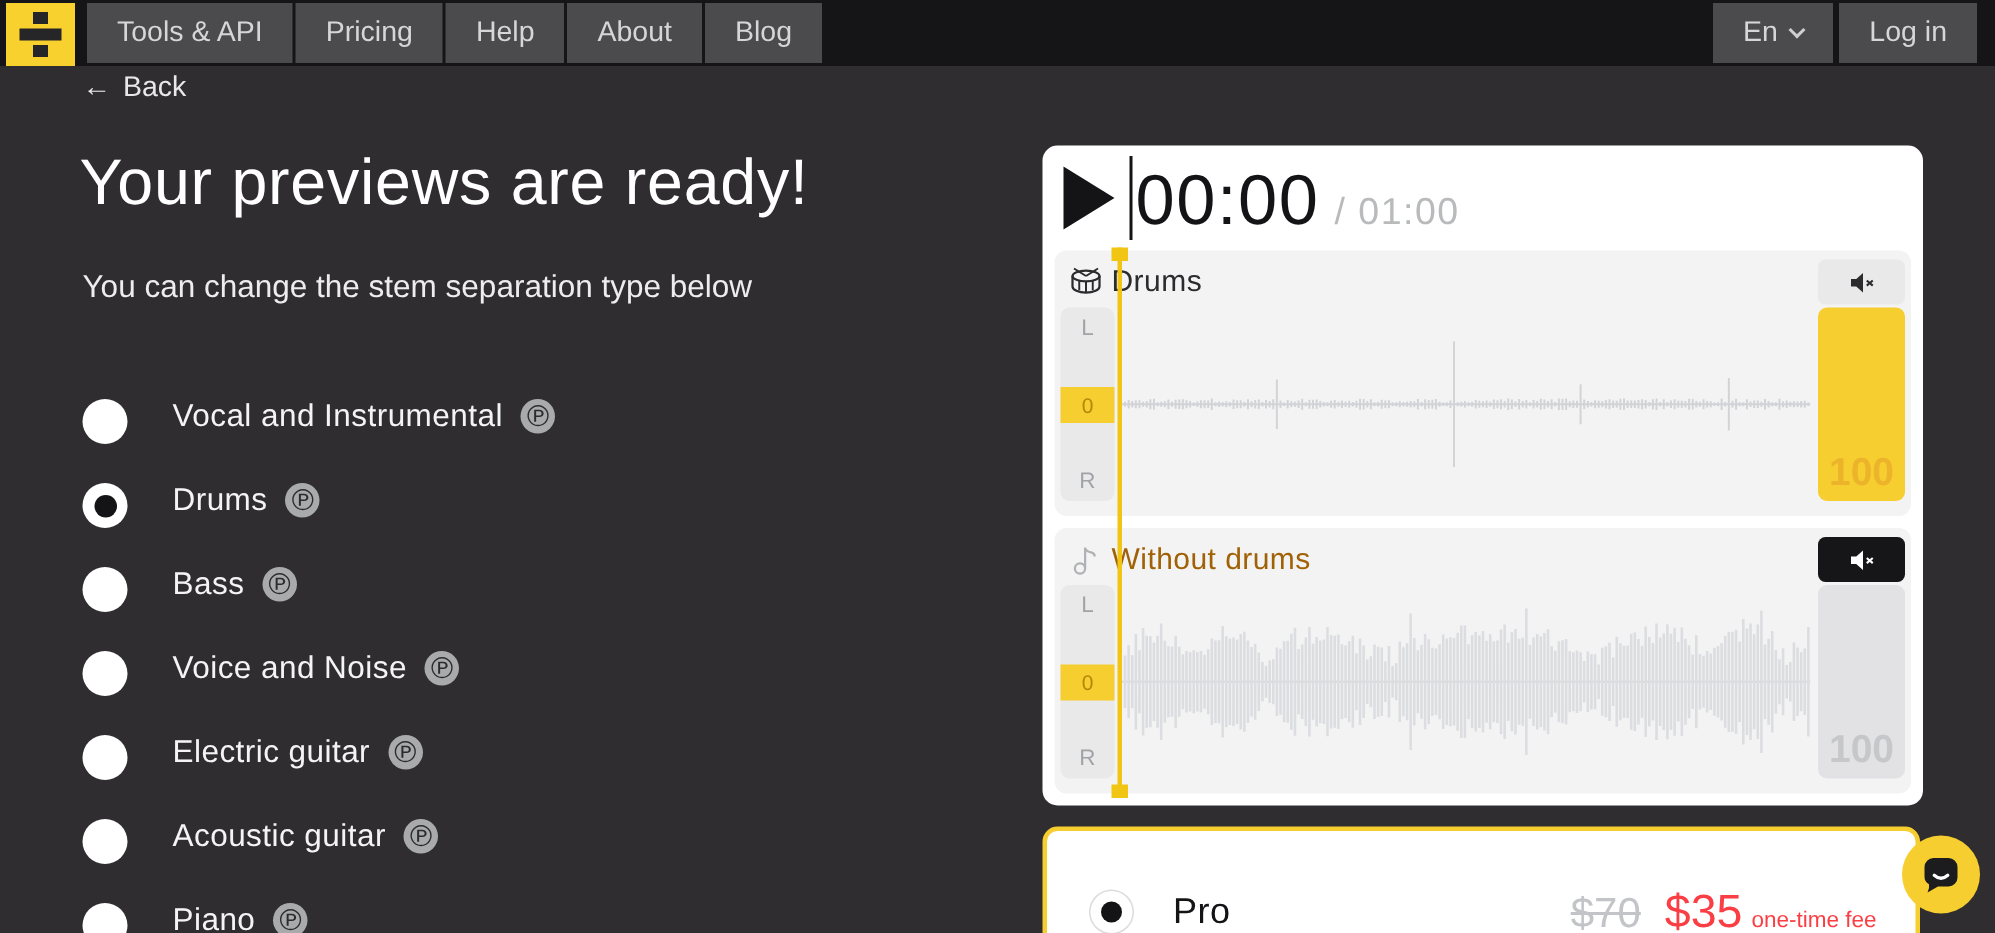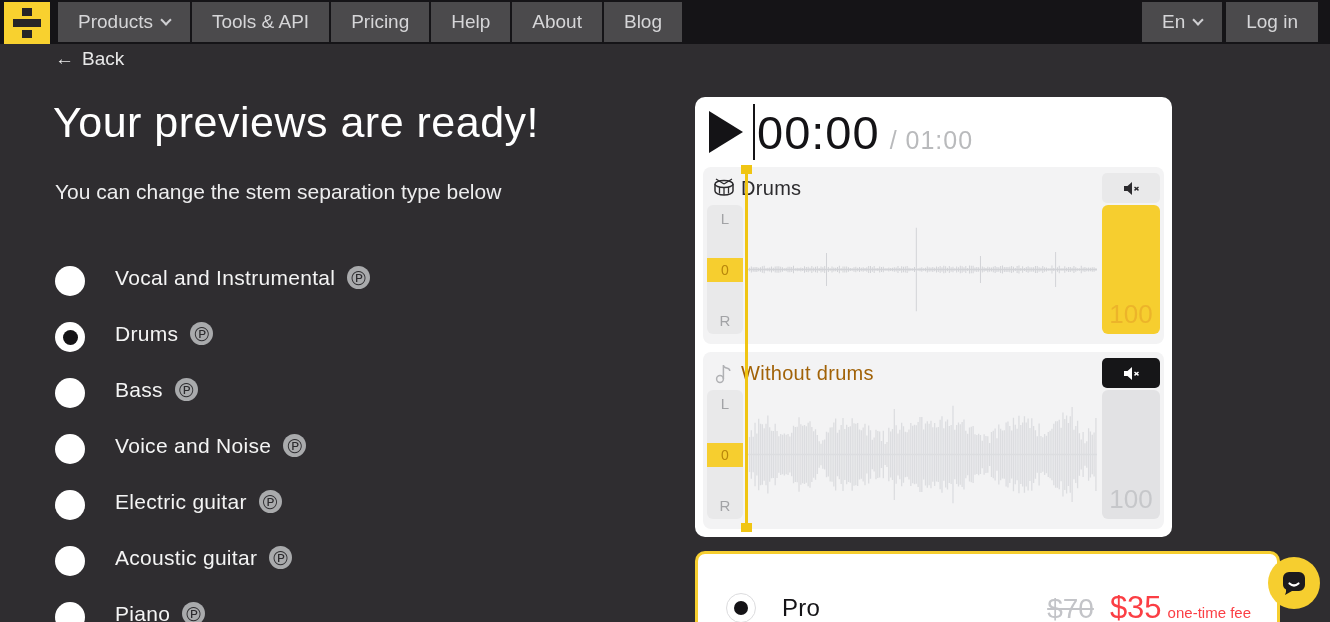--- a/index.html
+++ b/index.html
@@ -32,21 +32,21 @@
   .radio { width:30px; height:30px; border-radius:50%; background:#ffffff; flex:none;
            display:flex; align-items:center; justify-content:center; }
   .radio .dot { width:15px; height:15px; border-radius:50%; background:#141316; display:none; }
   .stem-item.checked .radio .dot { display:block; }
   .stem-label { color:#f4f4f4; font-size:21px; font-weight:500; letter-spacing:0.3px; }
   .p-badge { width:23px; height:23px; border-radius:50%; background:#a9aaac; color:#2c2b2e;
              display:flex; align-items:center; justify-content:center; font-size:20px; line-height:1;
              margin-left:-18px; }
 
   
-  .player-card { position:absolute; left:695px; top:97px; width:477px; height:440px; background:#ffffff;
+  .player-card { position:absolute; left:695px; top:97px; width:587px; height:440px; background:#ffffff;
                  border-radius:10px; }
   .player-head { height:70px; display:flex; align-items:center; padding-left:14px; }
   .play-btn { width:0; height:0; border-left:34px solid #141316; border-top:21px solid transparent;
               border-bottom:21px solid transparent; cursor:pointer; }
   .cursor-line { width:2px; height:56px; background:#141316; margin-left:10px; }
   .time-row { display:flex; align-items:baseline; margin-left:2px; }
   .time-current { font-size:47px; color:#141316; letter-spacing:1px; }
   .time-total { font-size:25px; color:#b9babc; margin-left:10px; letter-spacing:1px; }
 
   .track { margin:0 8px 8px 8px; background:#f3f3f4; border-radius:8px; height:177px; overflow:hidden; }
@@ -57,21 +57,21 @@
   .mute-btn { margin-left:auto; width:58px; height:30px; border-radius:5px; background:#e9e9ea;
               display:flex; align-items:center; justify-content:center; cursor:pointer; }
   .mute-btn.on { background:#161618; }
   .track-body { display:flex; padding:2px 4px 8px 4px; gap:5px; height:139px; }
   .pan { width:36px; background:#e9e9ea; border-radius:6px; display:flex; flex-direction:column;
          align-items:stretch; justify-content:space-between; text-align:center; cursor:pointer; }
   .pan span { font-size:15px; color:#a2a3a6; padding:5px 0; }
   .pan .zero { background:#f6ce2f; color:#b8860b; font-size:14px; padding:4px 0; }
   .wavebox { flex:1; position:relative; }
   .wavebox svg { display:block; width:100%; height:100%; }
-  .vol { width:58px; border-radius:6px; position:relative; cursor:pointer; }
+  .vol { width:58px; border-radius:6px; position:relative; cursor:pointer;font-weight:bold; }
   .vol.yellow { background:#f6ce2f; }
   .vol.gray { background:#e2e2e4; }
   .vol .vol-num { position:absolute; bottom:4px; width:100%; text-align:center; font-size:26px; }
   .vol.yellow .vol-num { color:#ecb42a; }
   .vol.gray .vol-num { color:#c6c7ca; }
 
   .playhead { position:absolute; left:48px; top:68px; width:7px; height:367px; pointer-events:none; }
   .playhead .ph-line { position:absolute; left:2px; top:0; width:3px; height:100%; background:#f0c513; }
   .playhead .ph-h { position:absolute; left:-2px; width:11px; height:9px; background:#f0c513; }
   .playhead .ph-top { top:0; }
@@ -98,24 +98,20 @@
 <body>
 
 <div class="navbar">
   <div class="logo">
     <div class="dot"></div>
       <div class="bar"></div>
       <div class="dot"></div>
   </div>
   <div class="nav-items">
     <div class="nav-btn">
-      <span>Products</span>
-      <span class="chev"></span>
-    </div>
-    <div class="nav-btn">
       <span>Tools &amp; API</span>
     </div>
     <div class="nav-btn">
       <span>Pricing</span>
     </div>
     <div class="nav-btn">
       <span>Help</span>
     </div>
     <div class="nav-btn">
       <span>About</span>

